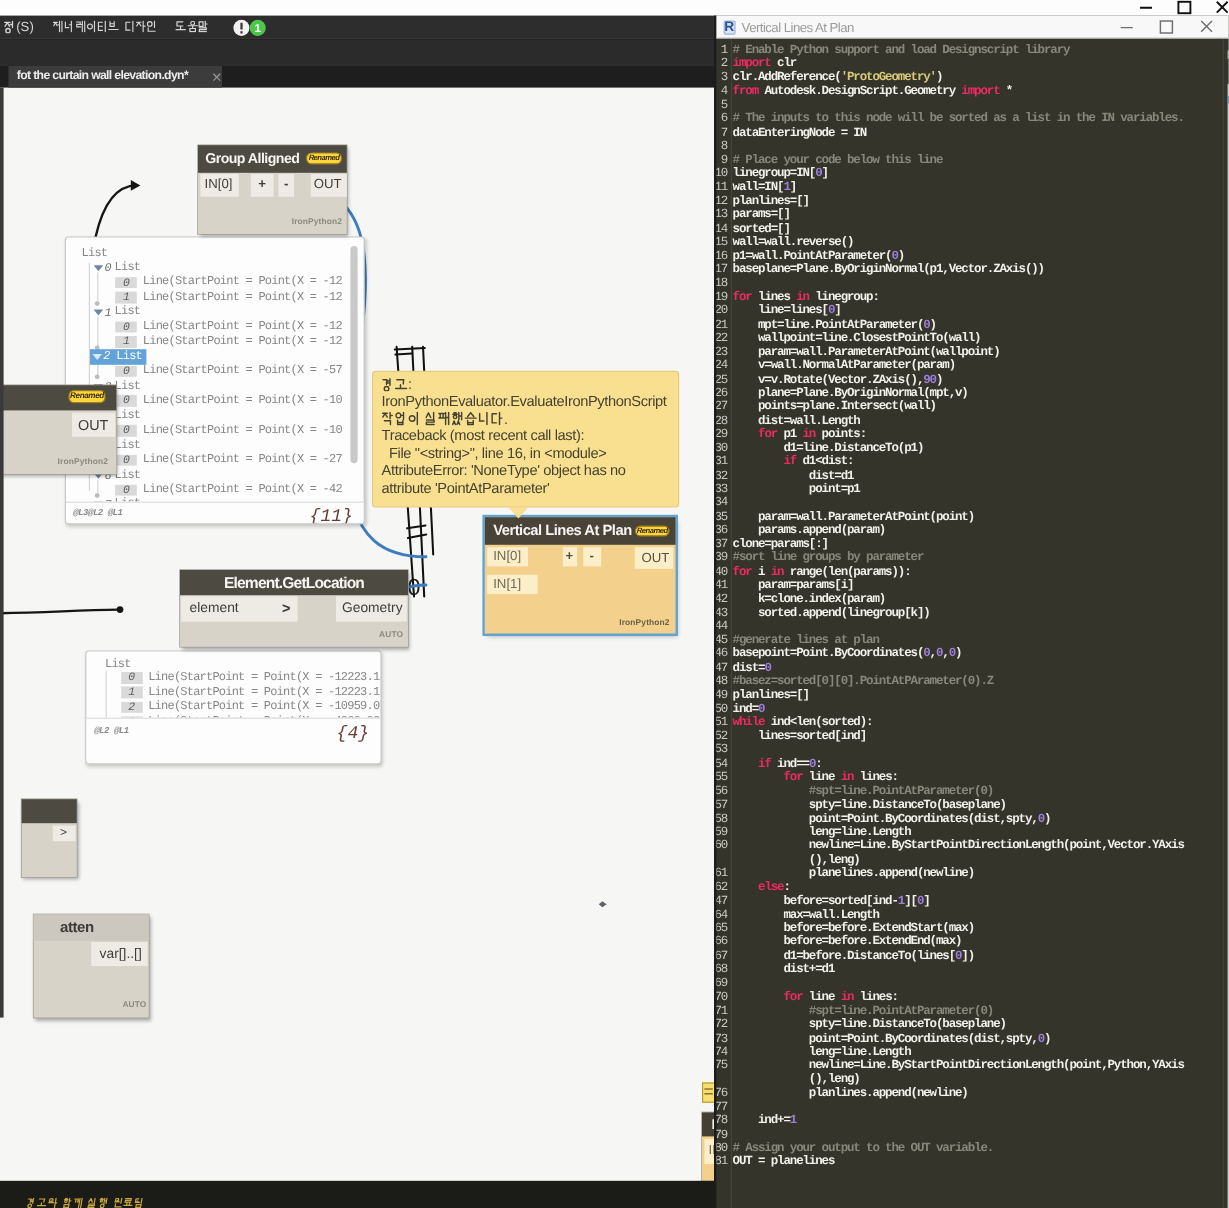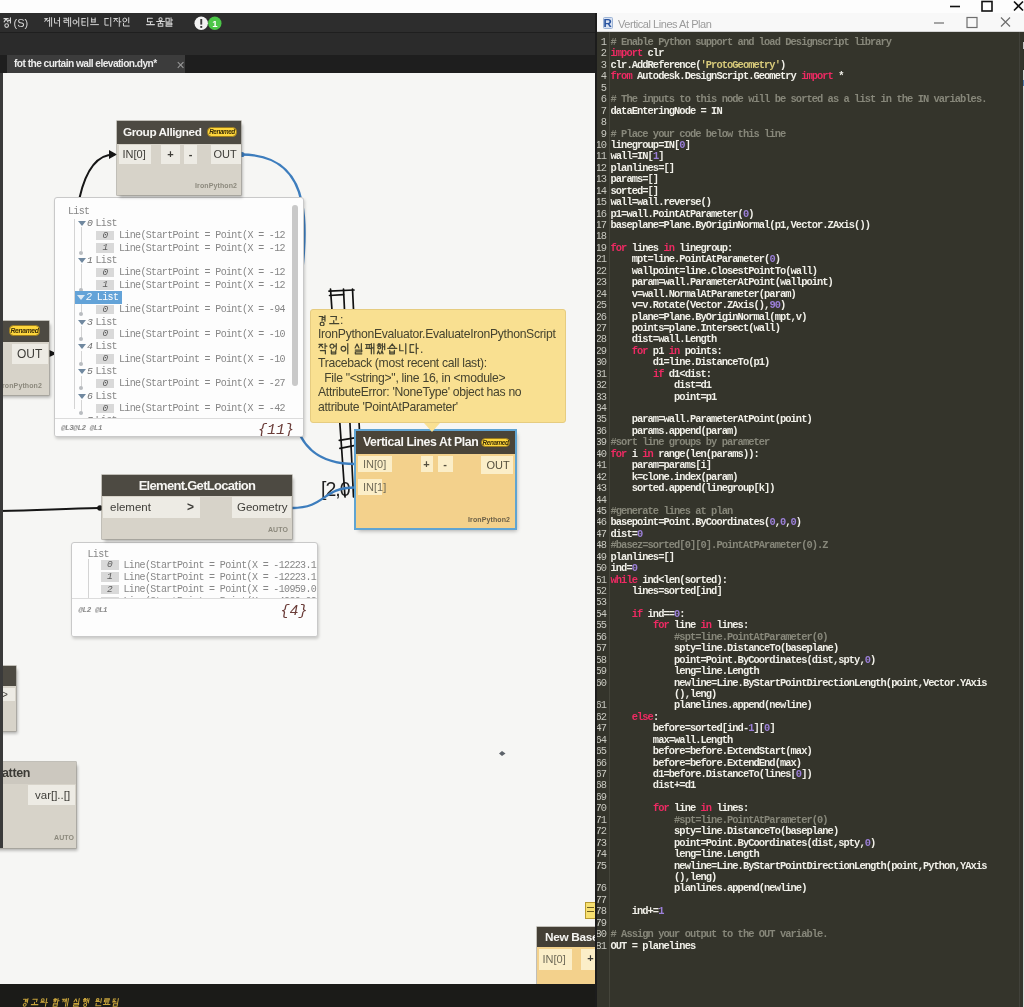--- a/index.html
+++ b/index.html
@@ -13,21 +13,21 @@
 #toolrow { left:0; top:32px; width:595px; height:23px; background:#2b2b2b; border-top:1px solid #1f1f1f; }
 #tabbar  { left:0; top:55px; width:595px; height:18px; background:#1e1e1e; }
 #tab { position:absolute; left:7px; top:0; width:178px; height:18px; background:#3c3c3c;
   color:#ebebeb; font-size:10.2px; letter-spacing:-0.55px; font-weight:bold; line-height:18px; padding-left:7px; }
 #tabx { position:absolute; left:169px; top:1px; color:#969696; font-size:11px; font-weight:normal; }
 #canvas { left:0; top:73px; width:595px; height:911px; background:#f6f6f4; }
 #leftstrip { left:0; top:73px; width:3px; height:775px; background:#3a3a3a; }
 #statusbar { left:0; top:984px; width:595px; height:23px; background:#1b1b18; }
 
 
-.node { position:absolute; background:#d7d3c9; box-shadow:0 0 0 0.6px #9d9a90, 1.5px 2.5px 3px rgba(0,0,0,0.3); }
+.node { position:absolute; background:#d7d3c9; box-shadow:0 0 0 0.6px #9d9a90, 1.5px 2.5px 3px rgba(0,0,0,0.3);margin-left:48px; }
 .nhead { position:absolute; left:0; top:0; right:0; height:22px; background:#4d4a42;
   color:#f6f5f2; font-weight:bold; font-size:12px; letter-spacing:-0.35px; line-height:22px; white-space:nowrap; }
 .port { position:absolute; background:#edebe4; color:#3e3d38; font-size:11px; line-height:19px;
   white-space:nowrap; }
 .foot { position:absolute; font-size:7px; font-weight:bold; color:#8c897d; letter-spacing:0.1px; }
 .badge { position:absolute; background:#fed63c; border:1.2px solid #9c7c1e; border-radius:4.5px;
   color:#3a2d08; font-size:6.4px; font-weight:bold; font-style:italic; text-align:center; }
 .warm { background:#f3d18c; }
 .warm .port { background:#fbeec8; color:#6f6a58; }
 
@@ -159,21 +159,21 @@
       </div>
 <div class="brow" style="top:81.55px">
         <span class="chip" style="left:41px;width:18px">1</span>
         <span class="btx" style="left:64px">Line(StartPoint = Point(X = -12</span>
       </div>
 <div class="brow" style="top:93.9px">
         <span class="gsel"><i class="tri w"></i><em>2</em>&nbsp;List</span>
       </div>
 <div class="brow" style="top:106.25px">
         <span class="chip" style="left:41px;width:18px">0</span>
-        <span class="btx" style="left:64px">Line(StartPoint = Point(X = -94</span>
+        <span class="btx" style="left:64px">Line(StartPoint = Point(X = -57</span>
       </div>
 <div class="brow" style="top:118.6px">
         <i class="tri" style="left:22.5px;top:3px"></i>
         <em class="gd" style="left:32px">3</em>
         <span class="gl" style="left:40.5px">List</span>
       </div>
 <div class="brow" style="top:130.95px">
         <span class="chip" style="left:41px;width:18px">0</span>
         <span class="btx" style="left:64px">Line(StartPoint = Point(X = -10</span>
       </div>
@@ -286,21 +286,21 @@
 
 <div class="abs" style="left:584.5px;top:901.5px;width:11px;height:17px;background:#f7e070;border:1px solid #b89a30">
   <div style="position:absolute;left:1.5px;top:4px;width:7px;height:1.5px;background:#6b5a20"></div>
   <div style="position:absolute;left:1.5px;top:8px;width:7px;height:1.5px;background:#6b5a20"></div>
 </div>
 
 <div class="node warm" style="left:356px;top:431px;width:159px;height:97px;outline:2.6px solid #5fa4d2;box-shadow:2px 3px 4px rgba(0,0,0,0.3)">
   <div class="nhead" style="height:23px;background:#4a4438;font-size:12.3px;letter-spacing:-0.42px;line-height:23px"><span style="margin-left:7px">Vertical Lines At Plan</span>
     <span class="badge" style="right:5px;top:6.5px;width:29px;height:9.5px;line-height:8px">Renamed</span></div>
   <div class="port" style="left:2px;top:25px;width:34px;height:16px;line-height:16px;padding-left:5px">IN[0]</div>
-  <div class="port" style="left:2px;top:47.5px;width:24px;height:16px;line-height:16px;padding-left:5px">IN[1]</div>
+  <div class="port" style="left:2px;top:47.5px;width:42px;height:16px;line-height:16px;padding-left:5px">IN[1]</div>
   <div class="port" style="left:64.5px;top:25px;width:12px;height:16px;line-height:16px;text-align:center;font-weight:bold;color:#55503f">+</div>
   <div class="port" style="left:81.5px;top:25px;width:15px;height:16px;line-height:16px;text-align:center;font-weight:bold;color:#55503f">-</div>
   <div class="port" style="left:124.5px;top:25px;width:32px;height:18px;line-height:18px;padding-left:6px;color:#55503f">OUT</div>
   <div class="foot" style="right:5px;bottom:5px;color:#6b6048">IronPython2</div>
 </div>
 
 <div class="abs" id="tippt"></div>
 <div class="abs" id="tooltip">
       <div><svg class="ko " width="10.5" height="11.5" viewBox="-0.7 -0.7 10.4 11.4" style="margin-right:0.50px;" fill="none" stroke="currentColor" stroke-width="1.2" stroke-linecap="round">
           <path d="M0.5,0.8 H3.6 L3.3,4.6 M4.3,1.7 H6 M4.3,3.5 H6 M6.2,0 V5.4"></path>
@@ -435,36 +435,38 @@
 <div class="crow"><em>10</em><b>linegroup=IN[<n>0</n>]</b></div>
 <div class="crow"><em>11</em><b>wall=IN[<n>1</n>]</b></div>
 <div class="crow"><em>12</em><b>planlines=[]</b></div>
 <div class="crow"><em>13</em><b>params=[]</b></div>
 <div class="crow"><em>14</em><b>sorted=[]</b></div>
 <div class="crow"><em>15</em><b>wall=wall.reverse()</b></div>
 <div class="crow"><em>16</em><b>p1=wall.PointAtParameter(<n>0</n>)</b></div>
 <div class="crow"><em>17</em><b>baseplane=Plane.ByOriginNormal(p1,Vector.ZAxis())</b></div>
 <div class="crow"><em>18</em><b></b></div>
 <div class="crow"><em>19</em><b><k>for</k> lines <k>in</k> linegroup:</b></div>
+<div class="crow"><em>20</em><b>    line=lines[<n>0</n>]</b></div>
 <div class="crow"><em>21</em><b>    mpt=line.PointAtParameter(<n>0</n>)</b></div>
 <div class="crow"><em>22</em><b>    wallpoint=line.ClosestPointTo(wall)</b></div>
 <div class="crow"><em>23</em><b>    param=wall.ParameterAtPoint(wallpoint)</b></div>
 <div class="crow"><em>24</em><b>    v=wall.NormalAtParameter(param)</b></div>
 <div class="crow"><em>25</em><b>    v=v.Rotate(Vector.ZAxis(),<n>90</n>)</b></div>
 <div class="crow"><em>26</em><b>    plane=Plane.ByOriginNormal(mpt,v)</b></div>
 <div class="crow"><em>27</em><b>    points=plane.Intersect(wall)</b></div>
 <div class="crow"><em>28</em><b>    dist=wall.Length</b></div>
 <div class="crow"><em>29</em><b>    <k>for</k> p1 <k>in</k> points:</b></div>
 <div class="crow"><em>30</em><b>        d1=line.DistanceTo(p1)</b></div>
 <div class="crow"><em>31</em><b>        <k>if</k> d1&lt;dist:</b></div>
 <div class="crow"><em>32</em><b>            dist=d1</b></div>
 <div class="crow"><em>33</em><b>            point=p1</b></div>
 <div class="crow"><em>34</em><b></b></div>
 <div class="crow"><em>35</em><b>    param=wall.ParameterAtPoint(point)</b></div>
 <div class="crow"><em>36</em><b>    params.append(param)</b></div>
+<div class="crow"><em>37</em><b>clone=params[:]</b></div>
 <div class="crow"><em>39</em><b><c>#sort line groups by parameter</c></b></div>
 <div class="crow"><em>40</em><b><k>for</k> i <k>in</k> range(len(params)):</b></div>
 <div class="crow"><em>41</em><b>    param=params[i]</b></div>
 <div class="crow"><em>42</em><b>    k=clone.index(param)</b></div>
 <div class="crow"><em>43</em><b>    sorted.append(linegroup[k])</b></div>
 <div class="crow"><em>44</em><b></b></div>
 <div class="crow"><em>45</em><b><c>#generate lines at plan</c></b></div>
 <div class="crow"><em>46</em><b>basepoint=Point.ByCoordinates(<n>0</n>,<n>0</n>,<n>0</n>)</b></div>
 <div class="crow"><em>47</em><b>dist=<n>0</n></b></div>
 <div class="crow"><em>48</em><b><c>#basez=sorted[0][0].PointAtPArameter(0).Z</c></b></div>

